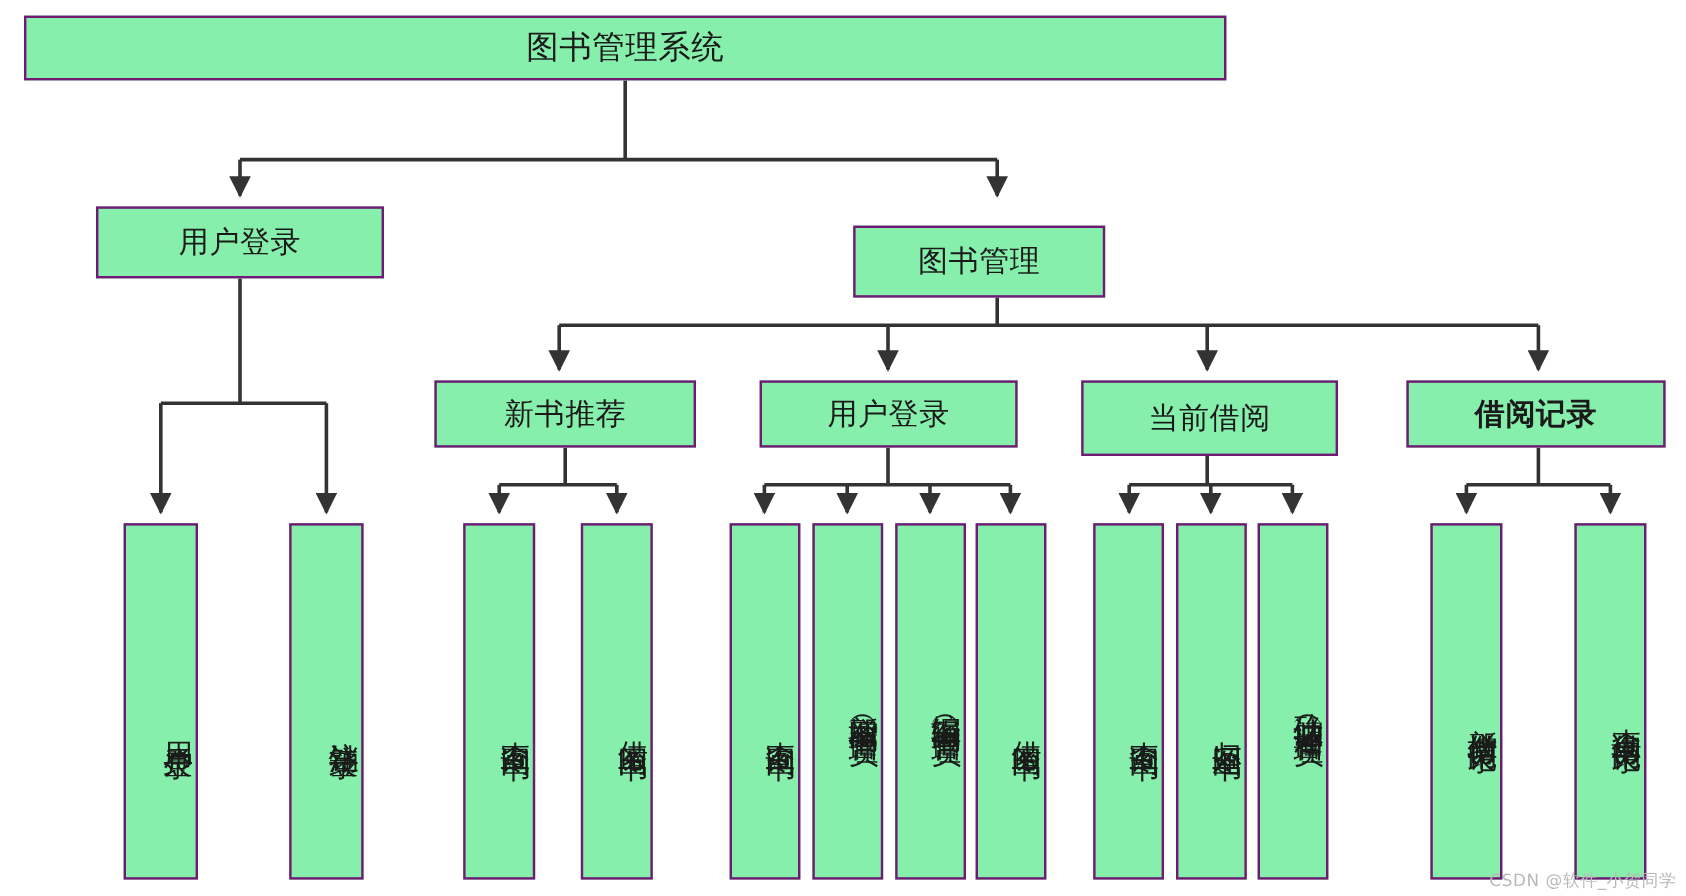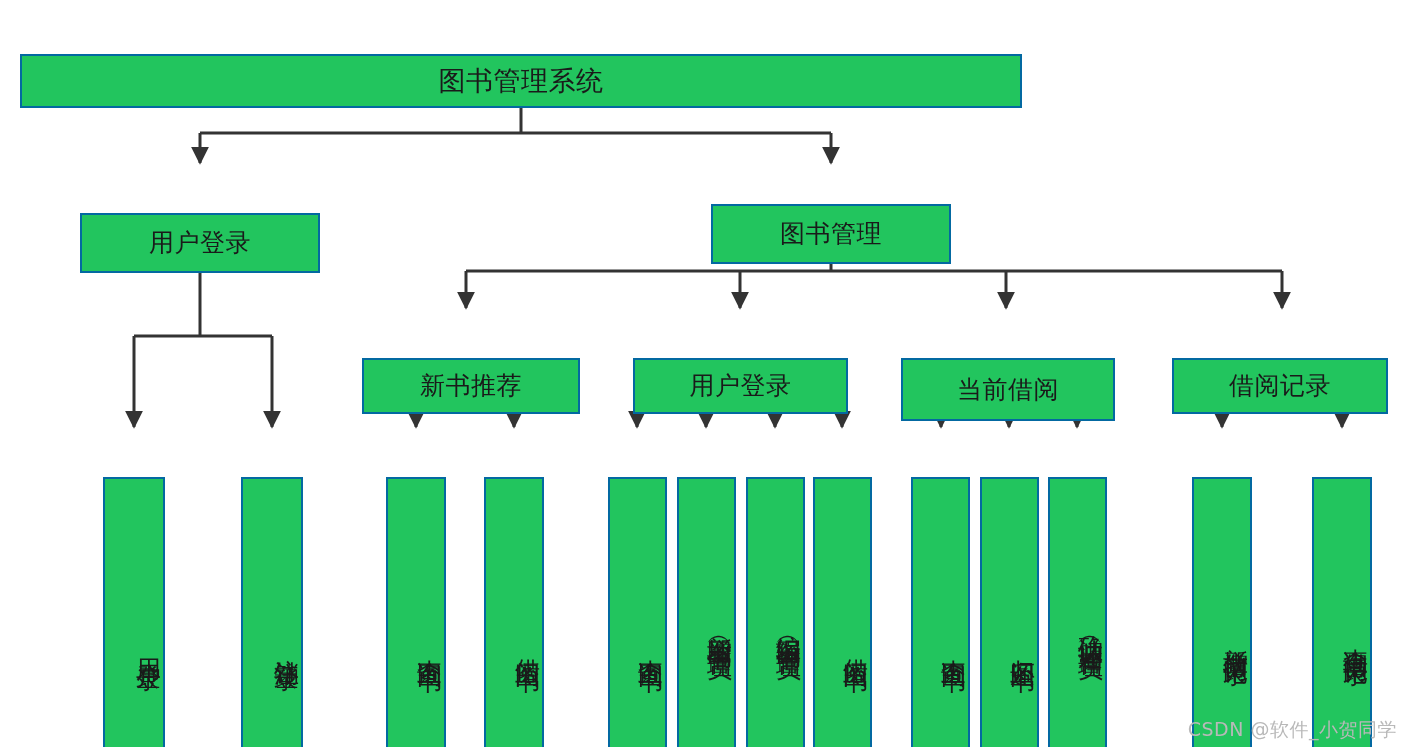--- a/index.html
+++ b/index.html
@@ -21,27 +21,26 @@
     position: absolute;
     left: 0;
     top: 0;
     width: 1405px;
     height: 747px;
     pointer-events: none;
   }
   .node {
     position: absolute;
     box-sizing: border-box;
-    background: #22c55e;
-    border: 2px solid #0369a1;
+    background: #86efac;
+    border: 2px solid #701a75;
     display: flex;
     align-items: center;
     justify-content: center;
     color: #1a1a1a;
-    margin-top: 41px;
   }
   .node-h {
     font-size: 25px;
     line-height: 1.1;
     letter-spacing: 0.5px;
     white-space: nowrap;
   }
   .node-v {
     font-size: 25px;
     line-height: 1.22;
@@ -52,21 +51,21 @@
     justify-content: center;
     padding-top: 38px;
   }
   .title-node {
     font-size: 27px;
   }
   .watermark {
     position: absolute;
     right: 8px;
     bottom: 4px;
-    font-size: 19px;
+    font-size: 14px;
     color: #b9b9b9;
     white-space: nowrap;
     letter-spacing: 0.5px;
   }
 </style>
 </head>
 <body>
 
 <div id="canvas">
 
@@ -120,34 +119,34 @@
     </g>
   </svg>
 
   <div class="node node-h title-node" style="left:20px; top:13px; width:1002px; height:54px;">
     <span>图书管理系统</span>
   </div>
 
   <div class="node node-h" style="left:80px; top:172px; width:240px; height:60px;">
     <span>用户登录</span>
   </div>
-  <div class="node node-h" style="left:711px; top:163px; width:240px; height:60px;">
+  <div class="node node-h" style="left:711px; top:188px; width:210px; height:60px;">
     <span>图书管理</span>
   </div>
 
   <div class="node node-h" style="left:362px; top:317px; width:218px; height:56px;">
     <span>新书推荐</span>
   </div>
   <div class="node node-h" style="left:633px; top:317px; width:215px; height:56px;">
     <span>用户登录</span>
   </div>
   <div class="node node-h" style="left:901px; top:317px; width:214px; height:63px;">
     <span>当前借阅</span>
   </div>
-  <div class="node node-h" style="left:1172px; top:317px; width:216px; height:56px;">
+  <div class="node node-h" style="left:1172px; top:317px; width:216px; height:56px;font-weight:bold;">
     <span>借阅记录</span>
   </div>
 
   <div class="node node-v" style="left:103px; top:436px; width:62px; height:297px;">
     <span>用户登录</span>
   </div>
   <div class="node node-v" style="left:241px; top:436px; width:62px; height:297px;">
     <span>注销登录</span>
   </div>
 

